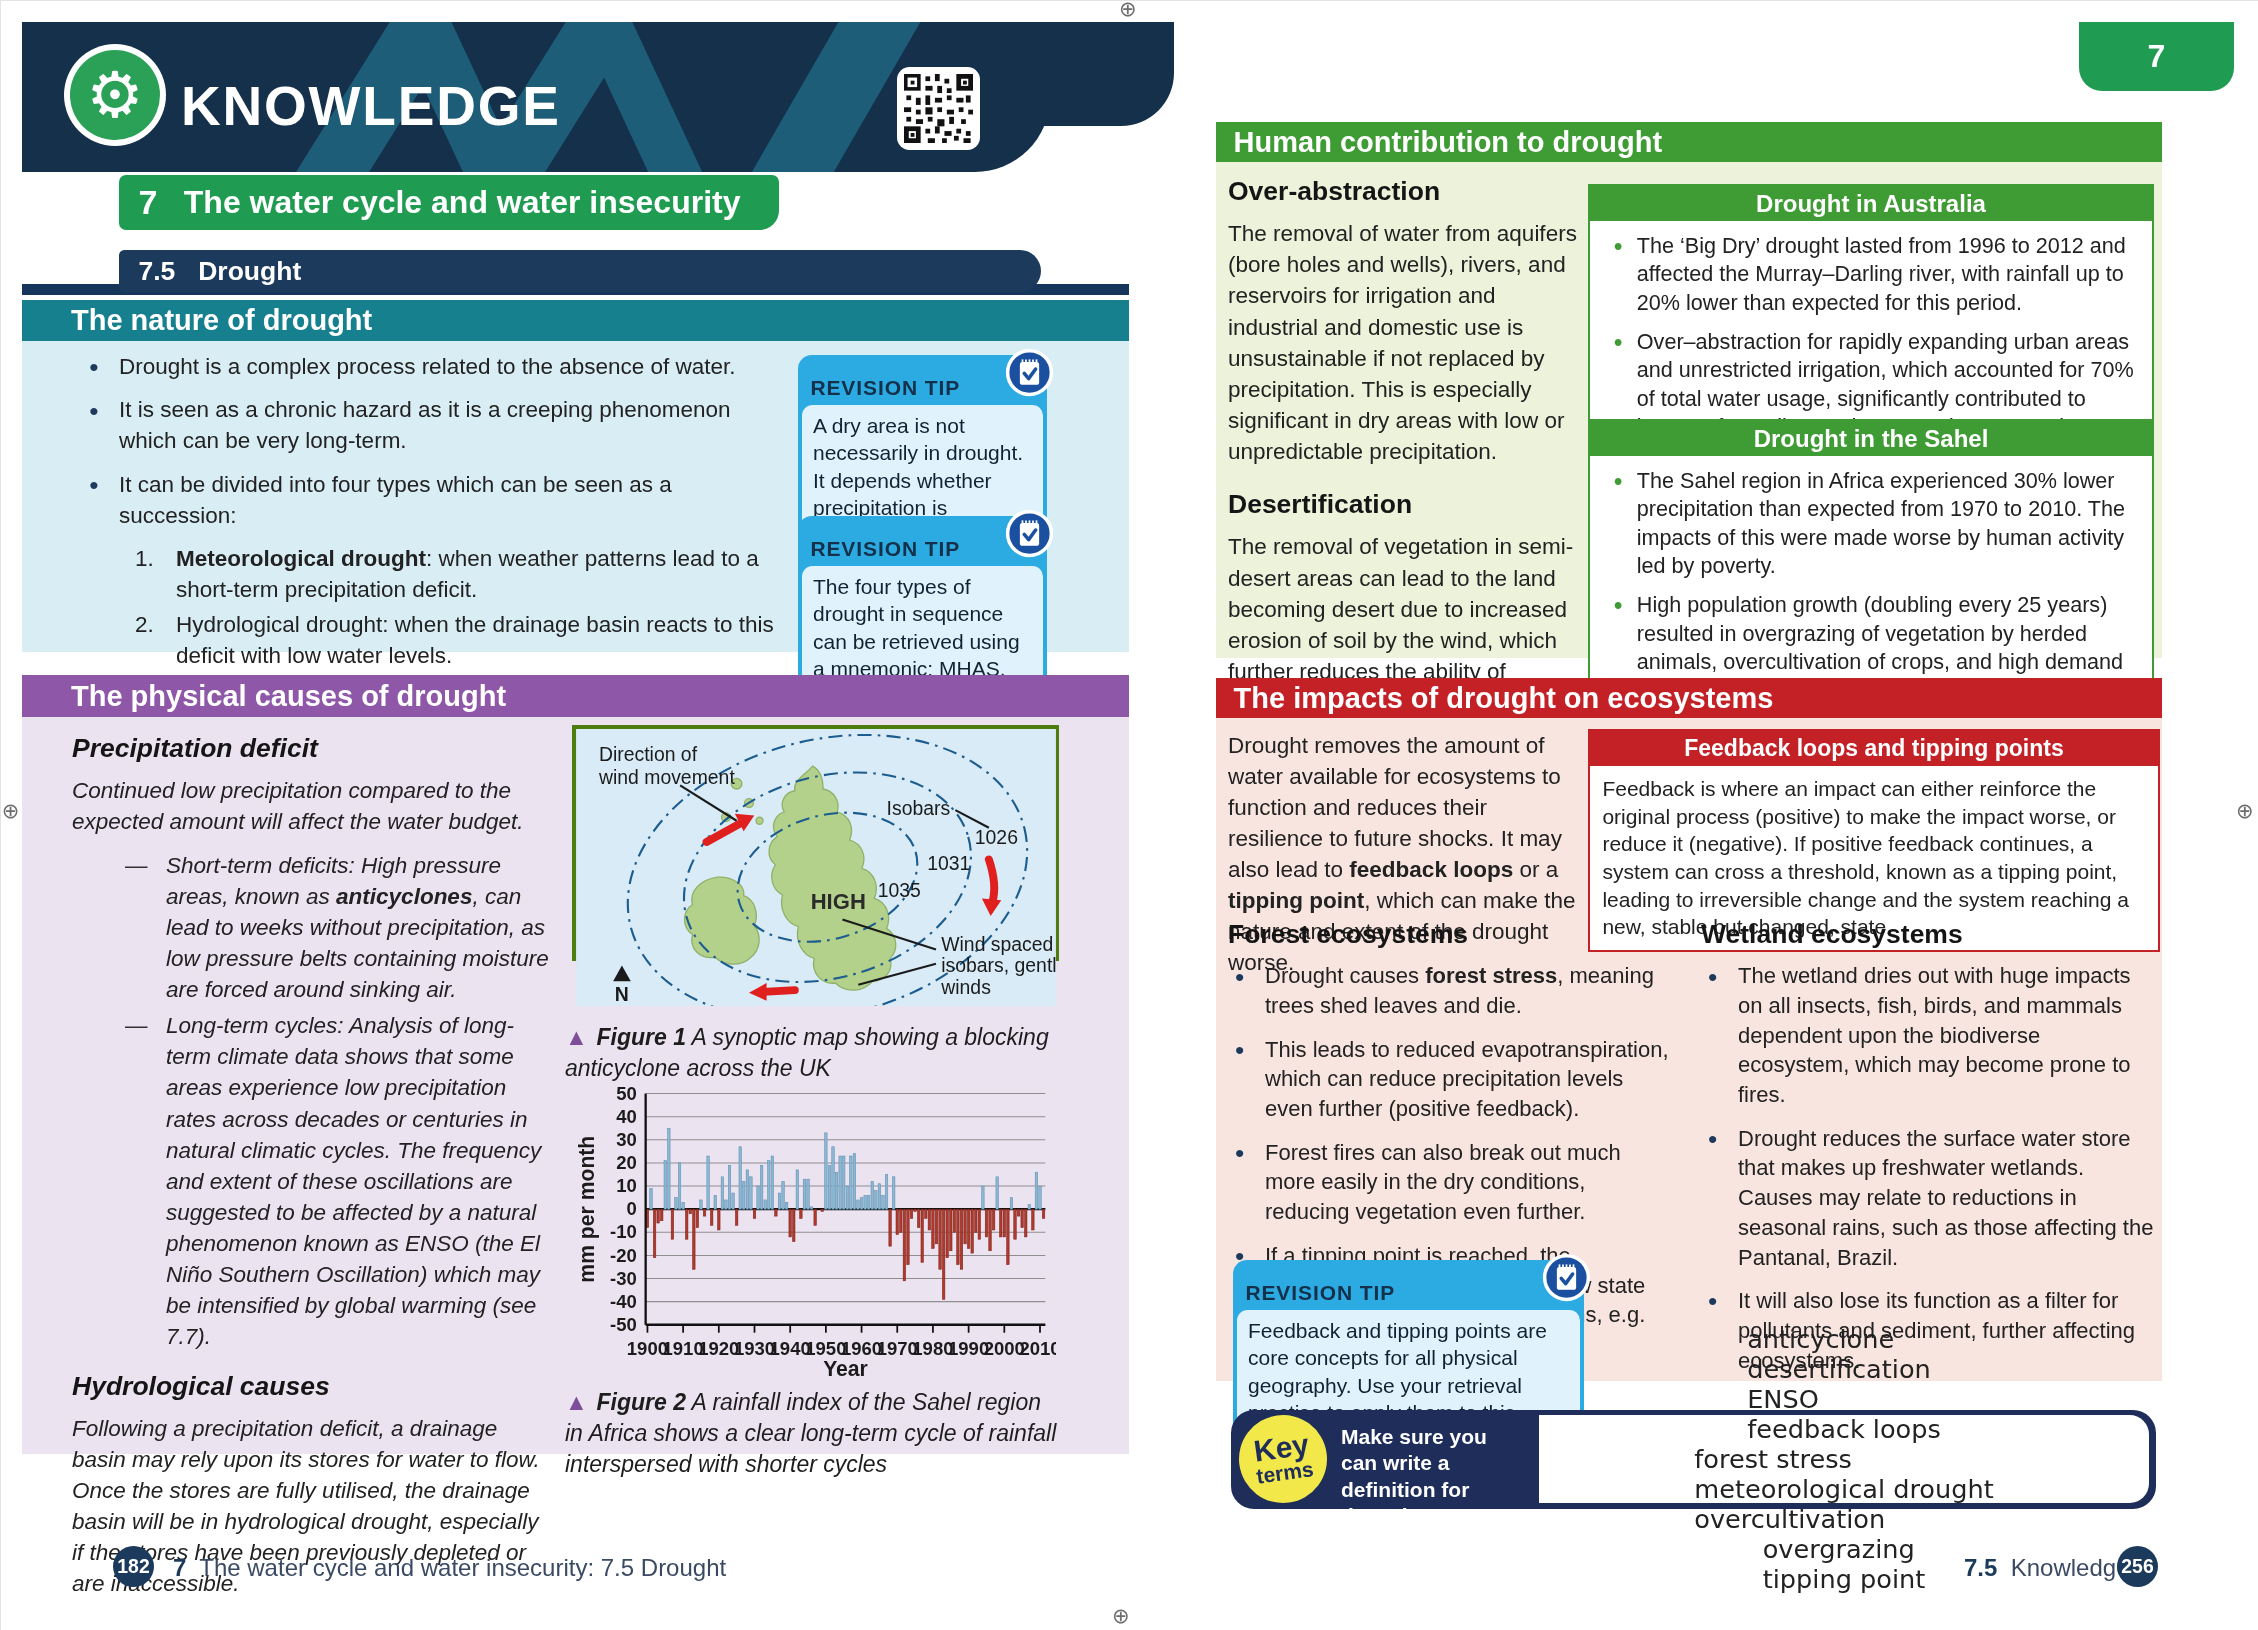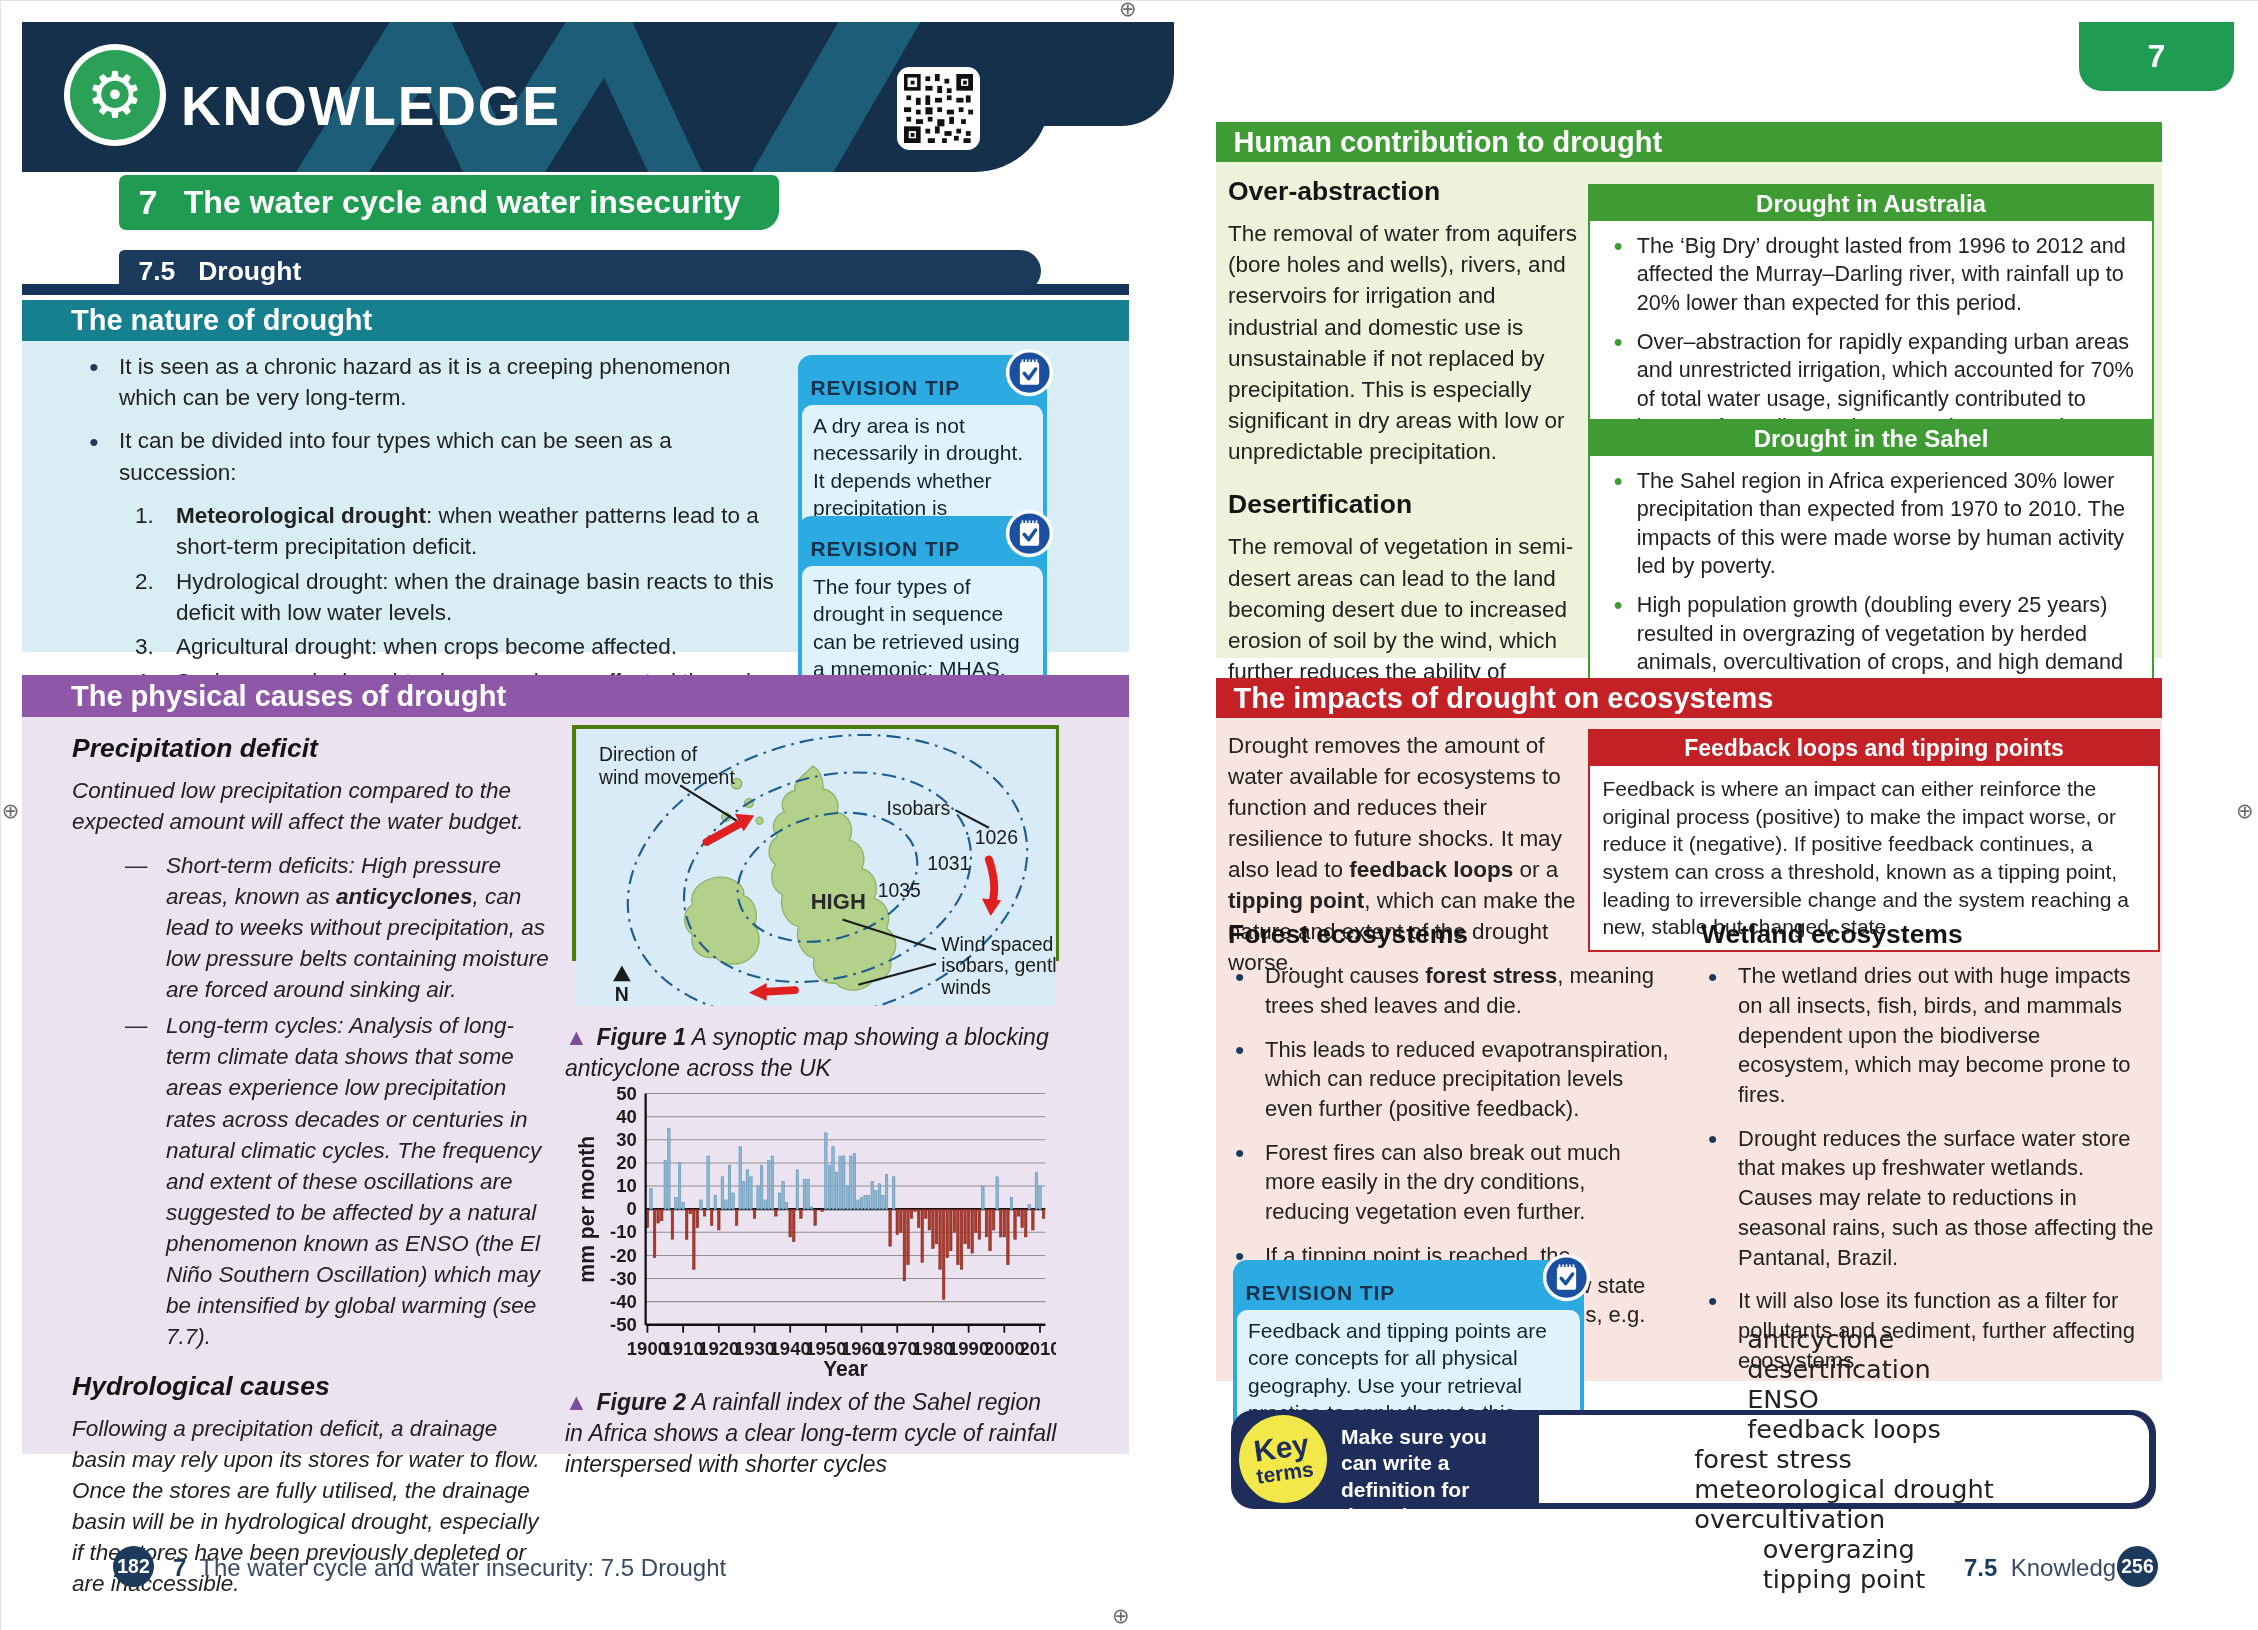--- a/index.html
+++ b/index.html
@@ -190,20 +190,21 @@
   <span class="sub-num">7.5</span>
   <span class="sub-text">Drought</span>
 </div>
 
 <div class="abs sec-header teal-head">
   <span>The nature of drought</span>
 </div>
 <div class="abs teal-body"></div>
 <div class="abs body-text" style="left:84px;top:351px;width:706px;">
   <ul class="dotlist">
+    <li><span>Drought is a complex process related to the absence of water.</span></li>
     <li><span>It is seen as a chronic hazard as it is a creeping phenomenon which can be very long-term.</span></li>
     <li><span>It can be divided into four types which can be seen as a succession:</span></li>
   </ul>
   <ol class="numlist">
     <li>
       <span class="num-marker">1.</span>
       <b>Meteorological drought</b><span>: when weather patterns lead to a short-term precipitation deficit.</span>
     </li>
     <li>
       <span class="num-marker">2.</span>

